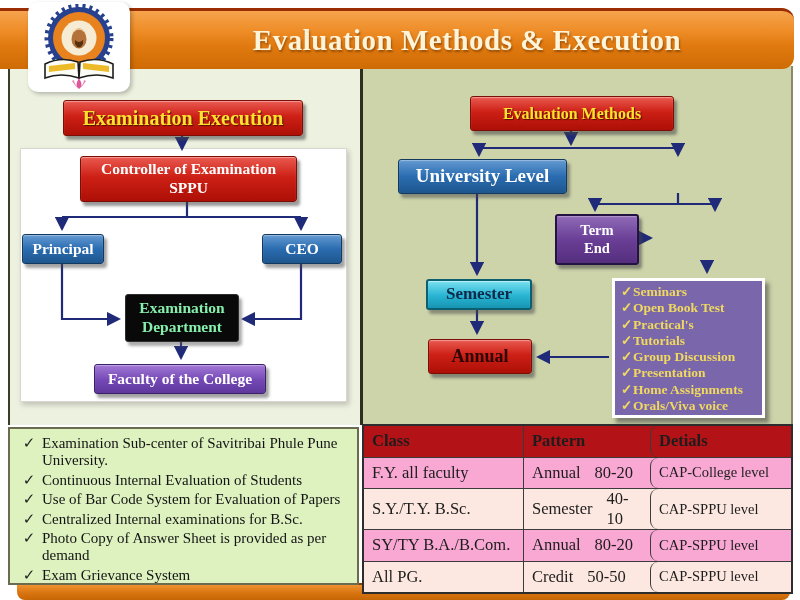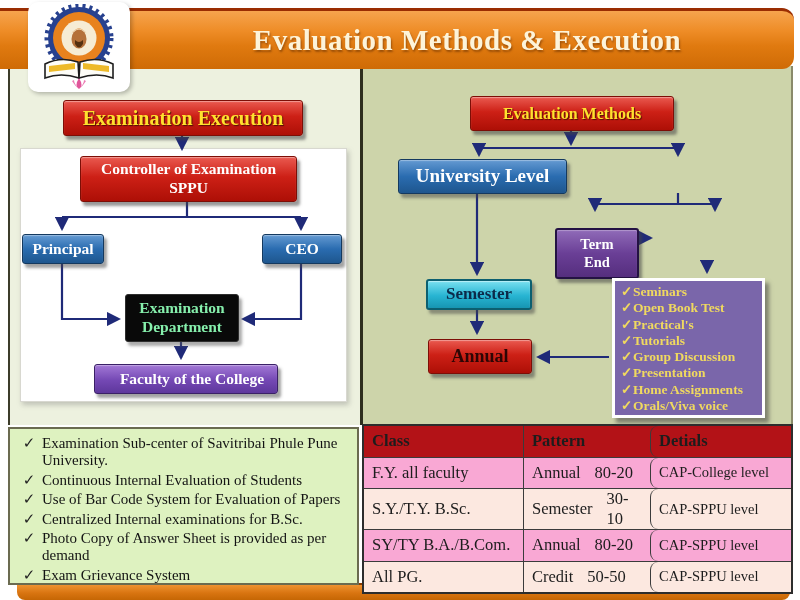--- a/index.html
+++ b/index.html
@@ -32,39 +32,39 @@
   
   .fbox{position:absolute;display:flex;flex-direction:column;align-items:center;justify-content:center;
     text-align:center;font-weight:bold;border-radius:3px;z-index:6;line-height:1.2;}
   .red{background:linear-gradient(#ea5a50 0%,#cd2016 45%,#ad0f06 100%);border:1px solid #7d0e06;
     box-shadow:3px 4px 3px rgba(70,70,70,.55),inset 0 1px 1px rgba(255,255,255,.4);}
   .blue{background:linear-gradient(#649ad2 0%,#2a6cb0 50%,#1e568e 100%);border:1px solid #14395f;color:#fff;
     box-shadow:3px 4px 3px rgba(70,70,70,.5),inset 0 1px 1px rgba(255,255,255,.35);}
   .blackbox{background:#090909;border:1px solid #2e2e2e;color:#86efac;
     box-shadow:3px 4px 3px rgba(90,90,90,.5);}
   .purple{background:linear-gradient(#a278d6 0%,#7448b4 55%,#5e379c 100%);border:1px solid #3a2066;color:#fff;
-    box-shadow:3px 4px 3px rgba(70,70,70,.5),inset 0 1px 1px rgba(255,255,255,.35);padding-left:12px;}
+    box-shadow:3px 4px 3px rgba(70,70,70,.5),inset 0 1px 1px rgba(255,255,255,.35);}
   .dpurple{background:linear-gradient(#906bb8 0%,#6a3f96 50%,#552e7e 100%);border:2px solid #241243;color:#fff;
     box-shadow:3px 4px 3px rgba(70,70,70,.55),inset 0 1px 1px rgba(255,255,255,.3);}
   .cyan{background:linear-gradient(#79e0f0 0%,#27b4d2 55%,#1795b2 100%);border:2px solid #0c5f70;color:#0c2a4a;
     box-shadow:3px 4px 3px rgba(70,70,70,.5),inset 0 1px 1px rgba(255,255,255,.5);}
 
   .exec-title{left:63px;top:100px;width:238px;height:34px;color:#ffe12e;font-size:20px;
     text-shadow:1px 1px 1px rgba(40,10,0,.7);}
   .controller{left:80px;top:156px;width:215px;height:44px;color:#fff;font-size:15.5px;}
   .principal{left:22px;top:234px;width:80px;height:28px;font-size:15.5px;}
   .ceo{left:262px;top:234px;width:78px;height:28px;font-size:15.5px;}
   .examdept{left:125px;top:294px;width:112px;height:46px;font-size:15.5px;}
   .faculty{left:94px;top:364px;width:170px;height:28px;font-size:15.5px;}
 
   .evalmethods{left:470px;top:88px;width:202px;height:33px;color:#ffe12e;font-size:16px;
     text-shadow:1px 1px 1px rgba(40,10,0,.7);margin-top:8px;}
   .university{left:398px;top:159px;width:167px;height:33px;font-size:19px;}
   .college{left:582px;top:159px;width:193px;height:33px;font-size:19px;}
-  .termend{left:555px;top:214px;width:80px;height:47px;font-size:14.5px;margin-top:14px;}
+  .termend{left:555px;top:214px;width:80px;height:47px;font-size:14.5px;}
   .contassess{left:657px;top:214px;width:100px;height:47px;font-size:14.5px;}
   .semester{left:426px;top:279px;width:102px;height:27px;font-size:17px;}
   .annual{left:428px;top:339px;width:102px;height:33px;color:#2d0605;font-size:18px;}
 
   
   .listbox{position:absolute;left:612px;top:278px;width:153px;height:140px;background:#7a66aa;
     border:3px solid #fff;box-sizing:border-box;box-shadow:4px 5px 4px rgba(60,60,60,.55);
     padding:3px 2px 2px 6px;z-index:6;}
   .listbox .li{display:flex;color:#f0d95f;font-weight:bold;font-size:13.5px;line-height:16.3px;}
   .listbox .chk{width:12px;flex:none;}
@@ -267,21 +267,21 @@
       <div class="tcell c2 pcell">
           <span>Annual</span>
           <span>80-20</span>
         </div>
       <div class="tcell c3 dcell">CAP-College level</div>
     </div>
     <div class="trow rowb">
       <div class="tcell c1">S.Y./T.Y. B.Sc.</div>
       <div class="tcell c2 pcell">
           <span>Semester</span>
-          <span>30-10</span>
+          <span>40-10</span>
         </div>
       <div class="tcell c3 dcell">CAP-SPPU level</div>
     </div>
     <div class="trow rowa">
       <div class="tcell c1">SY/TY B.A./B.Com.</div>
       <div class="tcell c2 pcell">
           <span>Annual</span>
           <span>80-20</span>
         </div>
       <div class="tcell c3 dcell">CAP-SPPU level</div>

